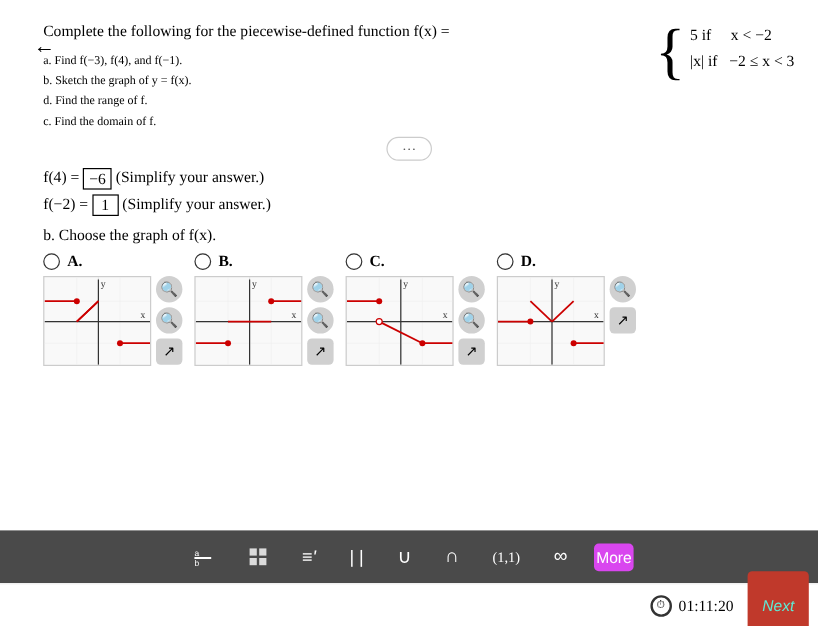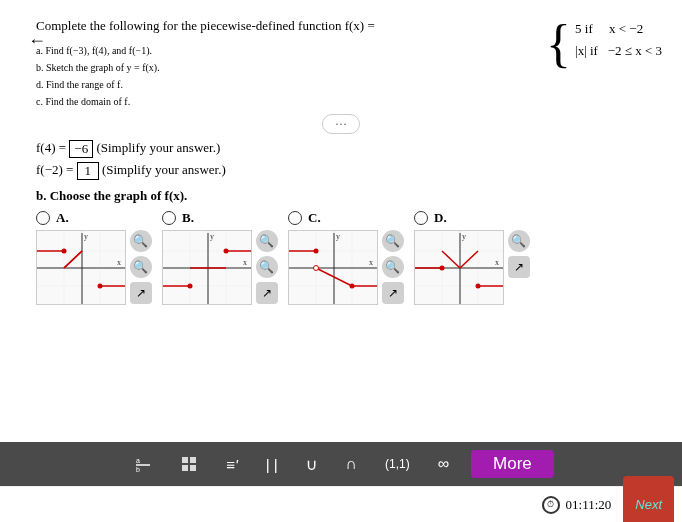--- a/index.html
+++ b/index.html
@@ -106,21 +106,21 @@
       background: #fff;
     }
 
     .graph-section {
       margin-top: 8px;
       margin-left: 16px;
     }
 
     .graph-section-title {
       font-size: 13px;
-      font-weight: bold;
+      font-weight: normal;
       margin-bottom: 6px;
     }
 
     .graph-options {
       display: flex;
       gap: 10px;
       align-items: flex-start;
     }
 
     .graph-option {
@@ -215,24 +215,24 @@
       cursor: pointer;
       background: transparent;
       border: none;
       padding: 4px 6px;
       display: flex;
       align-items: center;
       justify-content: center;
     }
 
     .toolbar-btn.more-btn {
-      font-size: 17px;
-      background: #a21caf;
+      font-size: 13px;
+      background: #d946ef;
       border-radius: 4px;
-      padding: 4px 22px;
+      padding: 4px 2px;
     }
 
     
     .status-bar {
       position: absolute;
       bottom: 0;
       left: 0;
       right: 0;
       height: 36px;
       background: #fff;
@@ -501,21 +501,21 @@
   <button class="toolbar-btn" title="Absolute Value">
     <span style="font-size:15px;">| |</span>
   </button>
   <button class="toolbar-btn" title="Union">
     <span style="font-size:16px;">∪</span>
   </button>
   <button class="toolbar-btn" title="Intersection">
     <span style="font-size:16px;">∩</span>
   </button>
   <button class="toolbar-btn" title="Interval">
-    <span style="font-size:12px;">(1,1)</span>
+    <span style="font-size:12px;font-family:Liberation Serif, serif;">(1,1)</span>
   </button>
   <button class="toolbar-btn" title="Infinity">
     <span style="font-size:16px;">∞</span>
   </button>
   <button class="toolbar-btn more-btn">More</button>
 </div>
 
 <div class="status-bar">
   <div class="time-section">
     <div class="time-icon">⏱</div>

